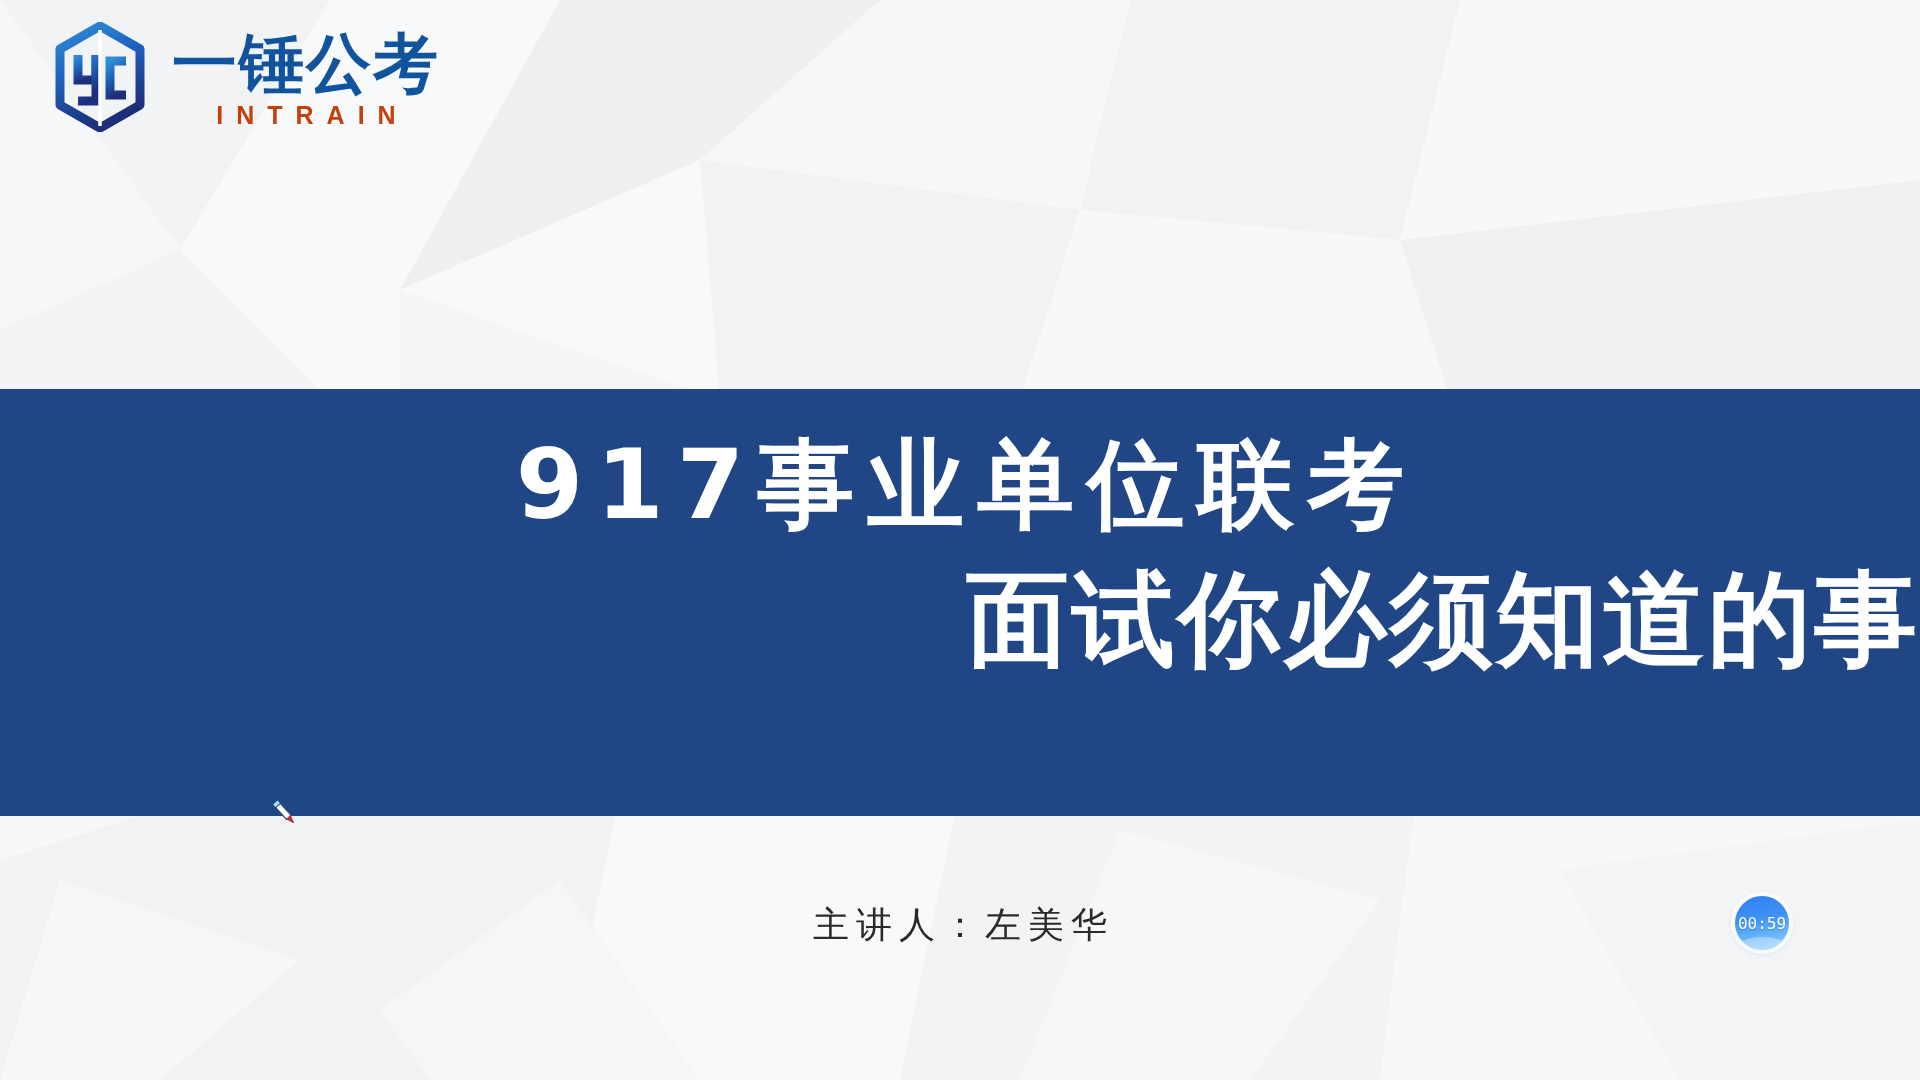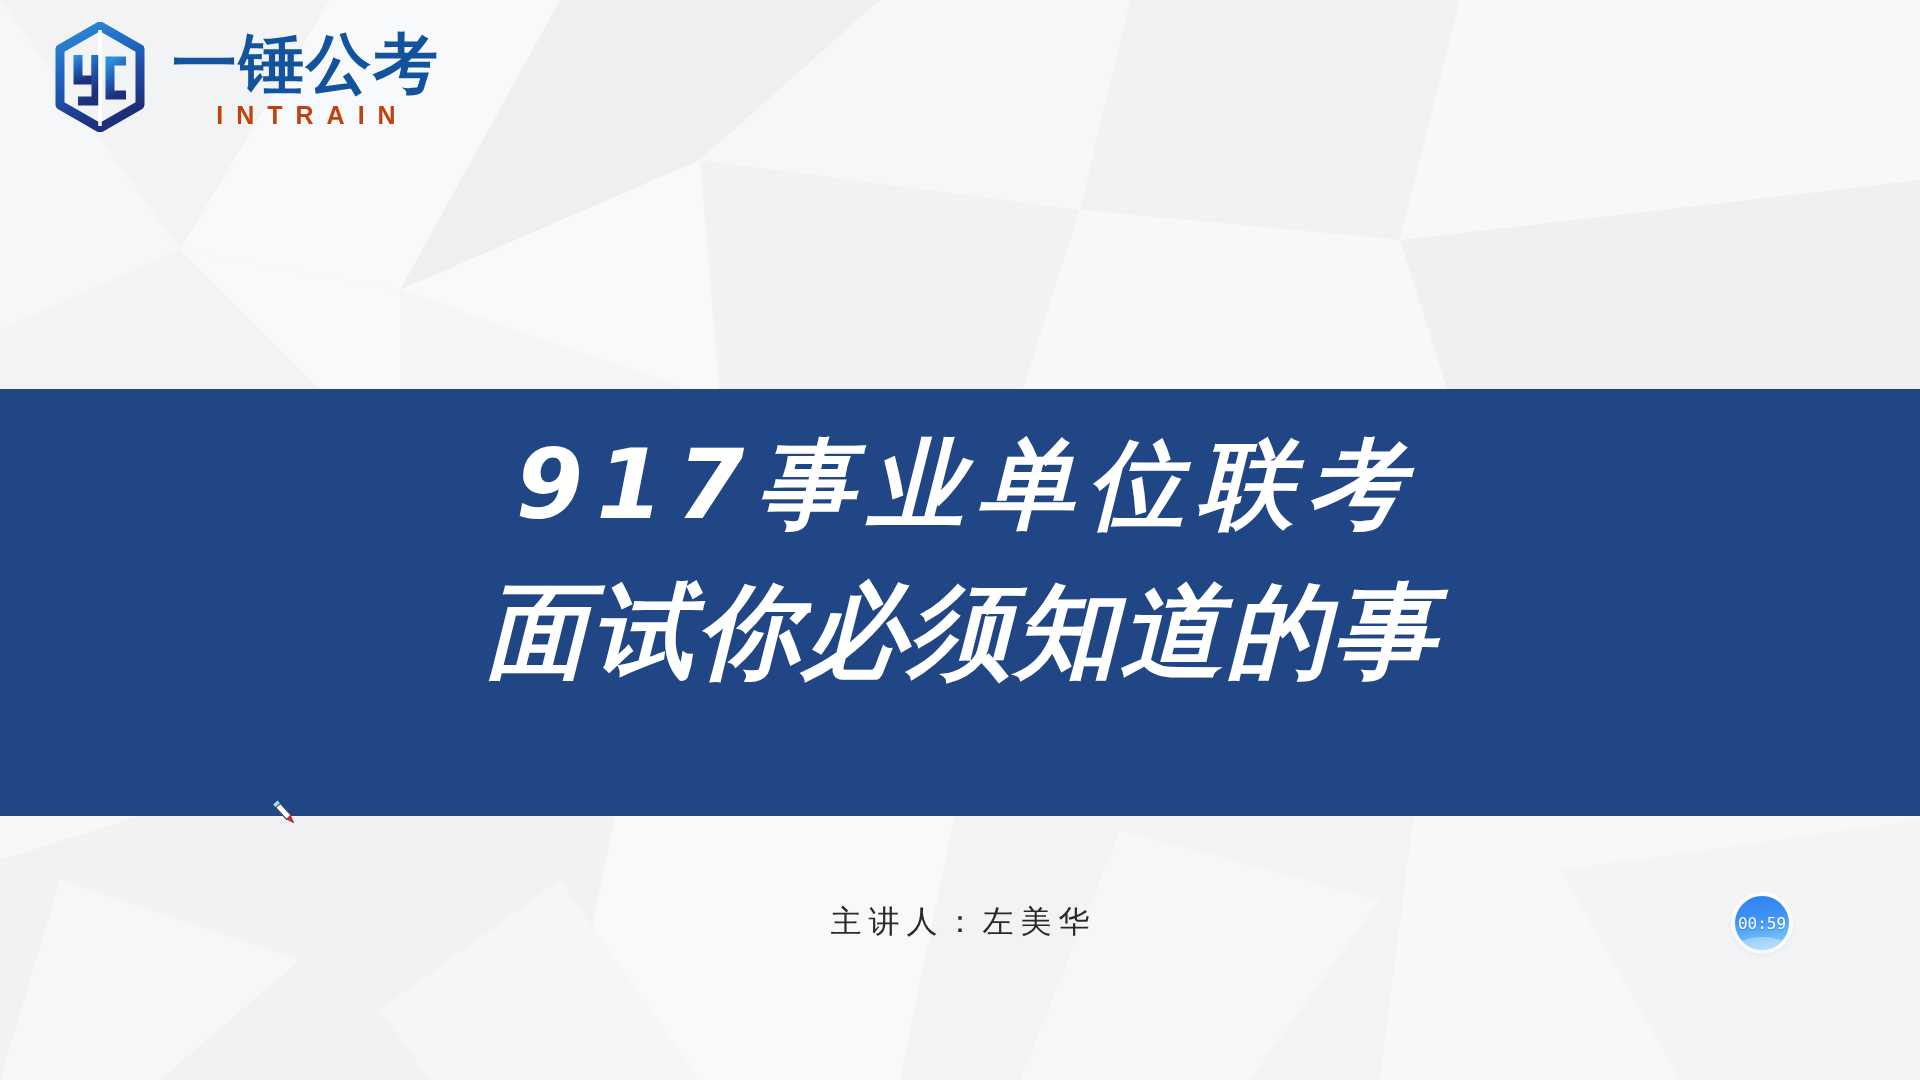--- a/index.html
+++ b/index.html
@@ -78,39 +78,39 @@
     height: 427px;
     background: #214685;
     z-index: 3;
   }
   .title-inner {
     position: absolute;
     left: 0;
     right: 0;
     top: 30px;
     text-align: center;
-    font-style: italic;
   }
   .title-line {
     color: #ffffff;
     font-weight: 700;
     font-size: 97px;
     line-height: 131px;
     white-space: nowrap;
     font-family: "DejaVu Sans", "Liberation Sans", sans-serif;
   }
   .title-line-1 {
     letter-spacing: 13px;
     text-indent: 13px;
   }
   .title-line-2 {
     letter-spacing: 3px;
     text-indent: 3px;
     font-size: 103px;
-    margin-top: 16px;
+    margin-top: 4px;
+    text-align: right;
   }
 
   
   .pen-cursor {
     position: absolute;
     left: 268px;
     top: 797px;
     width: 34px;
     height: 34px;
     z-index: 8;
@@ -120,21 +120,21 @@
   .presenter {
     position: absolute;
     left: 0;
     right: 0;
     top: 901px;
     text-align: center;
     z-index: 4;
   }
   .presenter-text {
     display: inline-block;
-    font-size: 31px;
+    font-size: 36px;
     font-weight: 500;
     color: #2a2a2a;
     letter-spacing: 7px;
     text-indent: 7px;
     font-family: "DejaVu Sans", "Liberation Sans", sans-serif;
   }
 
   
   .timer-badge {
     position: absolute;

